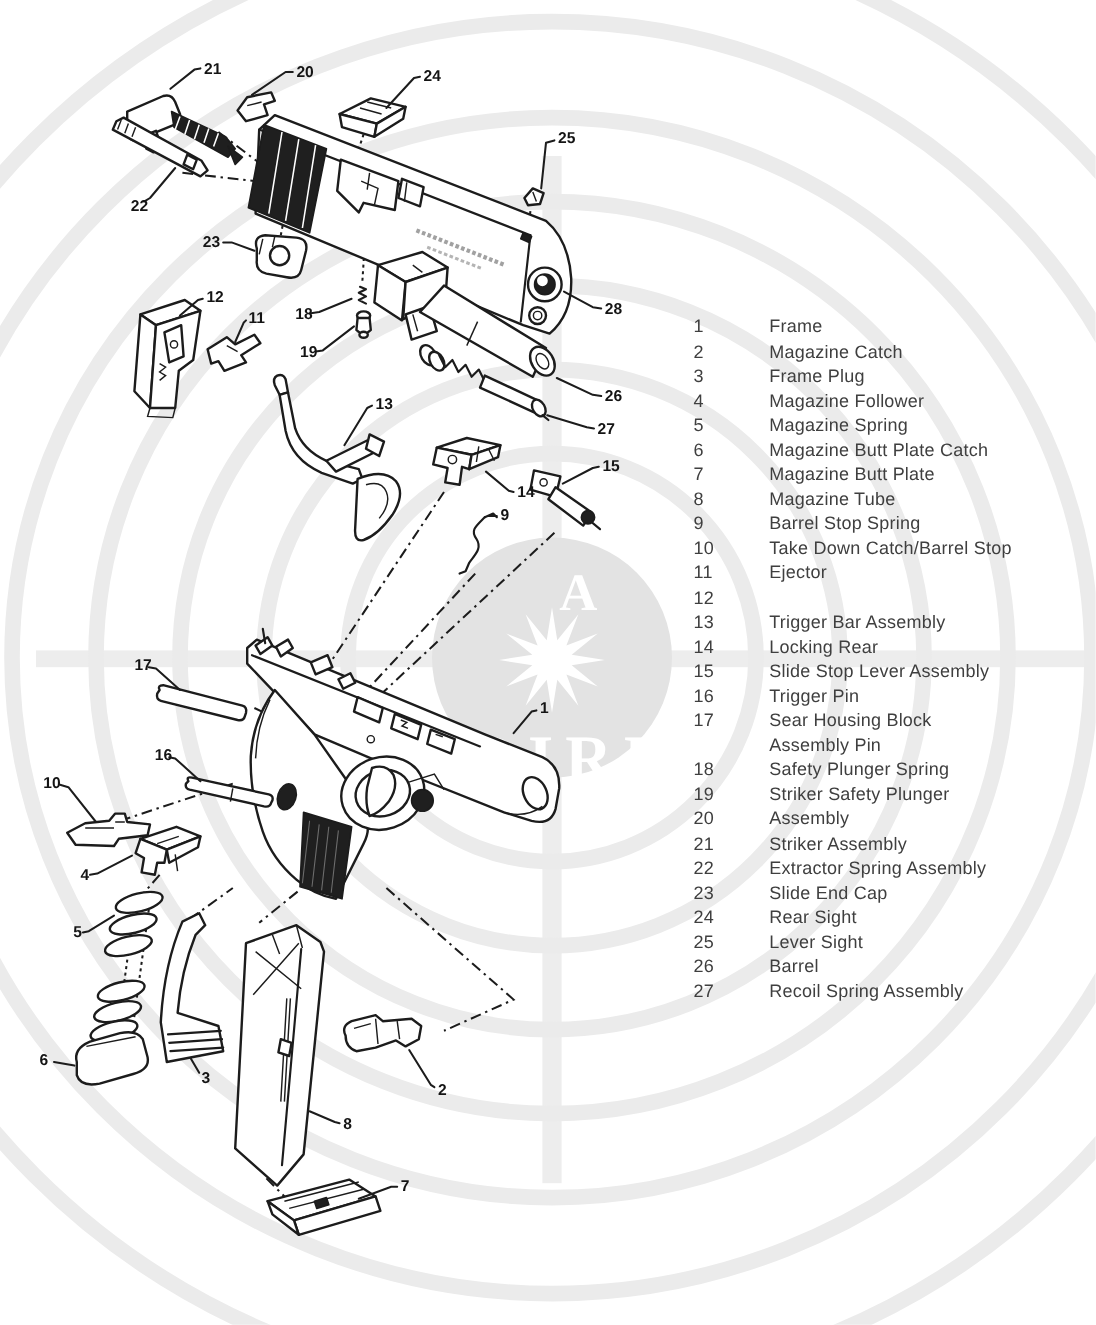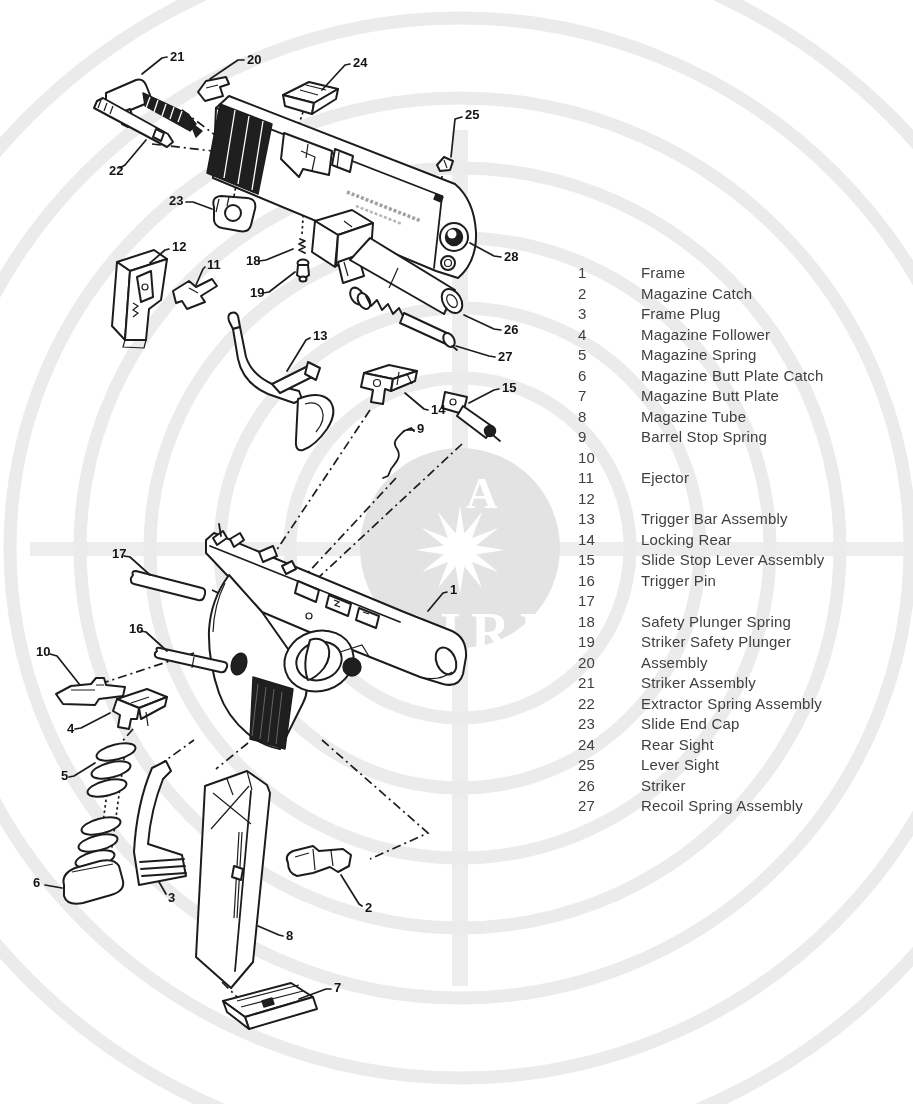--- a/index.html
+++ b/index.html
@@ -393,20 +393,21 @@
       <div class="pl-row">
         <span class="pl-num">8</span>
         <span class="pl-name">Magazine Tube</span>
       </div>
       <div class="pl-row">
         <span class="pl-num">9</span>
         <span class="pl-name">Barrel Stop Spring</span>
       </div>
       <div class="pl-row">
         <span class="pl-num">10</span>
+        <span class="pl-name">Take Down Catch/Barrel Stop</span>
       </div>
       <div class="pl-row">
         <span class="pl-num">11</span>
         <span class="pl-name">Ejector</span>
       </div>
       <div class="pl-row">
         <span class="pl-num">12</span>
       </div>
       <div class="pl-row">
         <span class="pl-num">13</span>
@@ -419,20 +420,22 @@
       <div class="pl-row">
         <span class="pl-num">15</span>
         <span class="pl-name">Slide Stop Lever Assembly</span>
       </div>
       <div class="pl-row">
         <span class="pl-num">16</span>
         <span class="pl-name">Trigger Pin</span>
       </div>
       <div class="pl-row">
         <span class="pl-num">17</span>
+        <span class="pl-name">Sear Housing Block
+Assembly Pin</span>
       </div>
       <div class="pl-row">
         <span class="pl-num">18</span>
         <span class="pl-name">Safety Plunger Spring</span>
       </div>
       <div class="pl-row">
         <span class="pl-num">19</span>
         <span class="pl-name">Striker Safety Plunger</span>
       </div>
       <div class="pl-row">
@@ -454,21 +457,21 @@
       <div class="pl-row">
         <span class="pl-num">24</span>
         <span class="pl-name">Rear Sight</span>
       </div>
       <div class="pl-row">
         <span class="pl-num">25</span>
         <span class="pl-name">Lever Sight</span>
       </div>
       <div class="pl-row">
         <span class="pl-num">26</span>
-        <span class="pl-name">Striker</span>
+        <span class="pl-name">Barrel</span>
       </div>
       <div class="pl-row">
         <span class="pl-num">27</span>
         <span class="pl-name">Recoil Spring Assembly</span>
       </div>
     </div>
 
 </div>
 
 </body></html>

